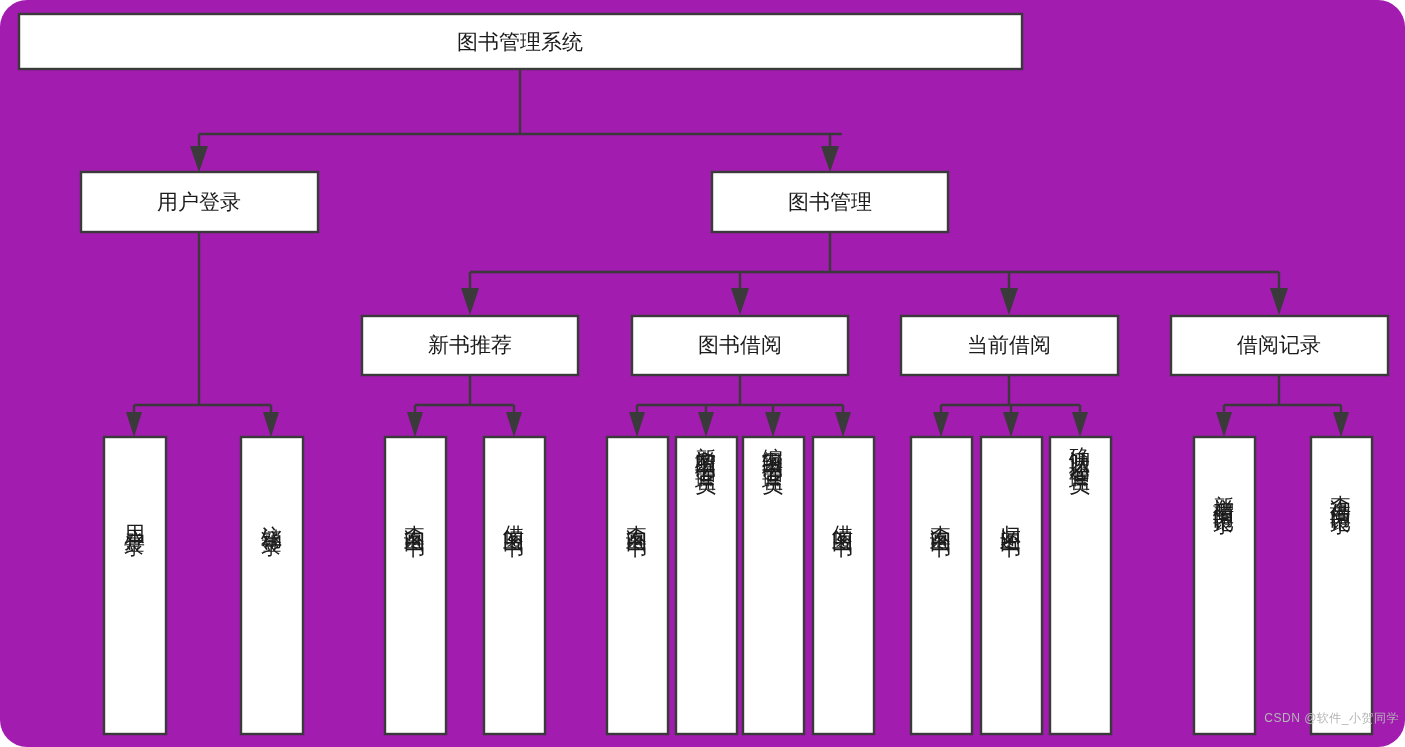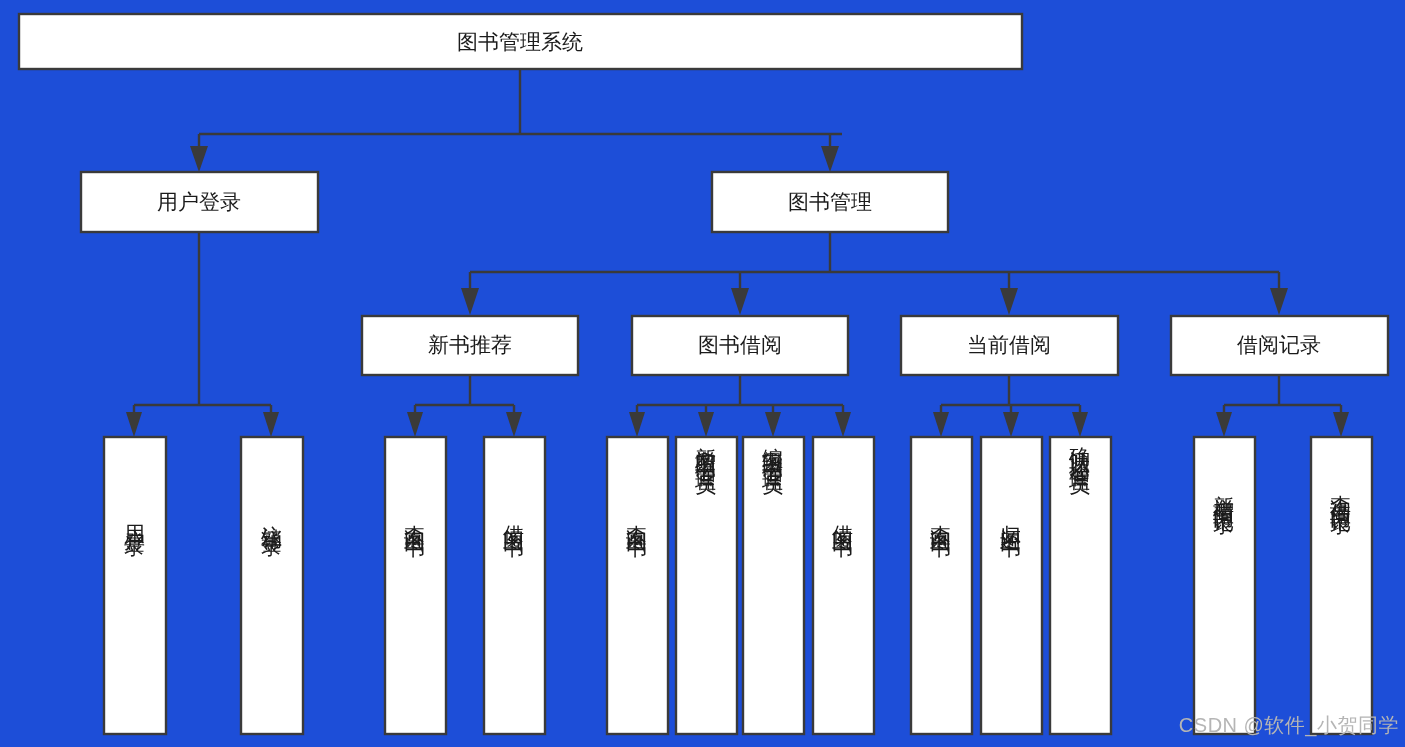--- a/index.html
+++ b/index.html
@@ -12,21 +12,22 @@
     width: 1405px;
     height: 747px;
     font-family: "Liberation Sans", "DejaVu Sans", sans-serif;
     overflow: hidden;
     position: relative;
   }
   #diagram-root {
     position: relative;
     width: 1405px;
     height: 747px;
-    background: #1d4ed8;
+    background: #a21caf;
+    border-radius: 27px;
   }
   svg.diagram {
     position: absolute;
     left: 0;
     top: 0;
     width: 1405px;
     height: 747px;
     display: block;
   }
   .node-box {
@@ -57,23 +58,23 @@
     fill: #1b1b1b;
     writing-mode: vertical-rl;
     text-orientation: upright;
     letter-spacing: 4px;
     text-anchor: middle;
     white-space: pre;
   }
   .watermark {
     position: absolute;
     right: 6px;
-    bottom: 8px;
-    font-family: "Liberation Sans", "DejaVu Sans", sans-serif;
-    font-size: 20px;
+    bottom: 20px;
+    font-family: "Liberation Sans", "DejaVu Sans", sans-serif;
+    font-size: 12px;
     color: #b5b5b5;
     letter-spacing: 0.5px;
     user-select: none;
     pointer-events: none;
   }
 </style>
 </head>
 <body>
 
 <div id="diagram-root">

